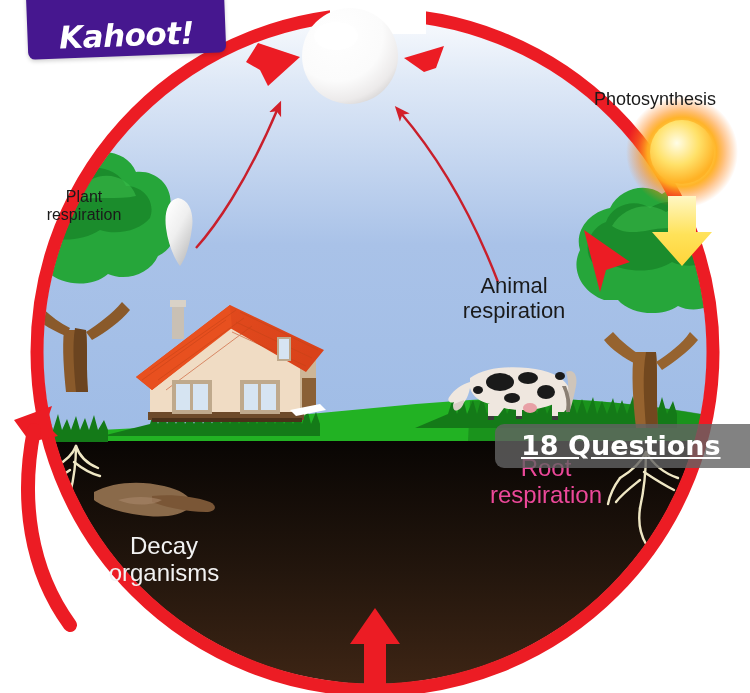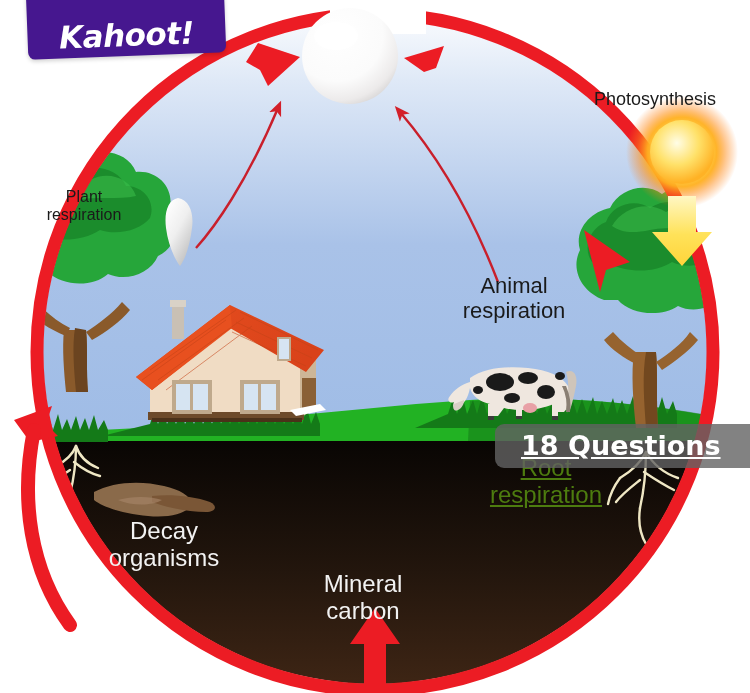--- a/index.html
+++ b/index.html
@@ -32,22 +32,22 @@
     color:#ffffff;font-family:"DejaVu Sans",sans-serif;
     font-weight:bold;font-size:27px;line-height:30px;
     white-space:nowrap;
     text-decoration:underline;
   }
 
   
   .lbl{position:absolute;z-index:30;font-family:"Liberation Sans",sans-serif;
        line-height:1.12;white-space:pre;}
   .lbl.dark{color:#1a1a1a;}
-  .lbl.light{color:#f2f2f2;}
-  .lbl.dim{color:#4d7c0f;text-decoration:underline;}
+  .lbl.light{color:#f2f2f2;margin-top:15px;}
+  .lbl.dim{color:#ec4899;}
   .ctr{text-align:center;}
 </style>
 </head>
 <body>
 
 <div id="stage">
 
   <svg id="diagram" viewBox="0 0 750 693" xmlns="http://www.w3.org/2000/svg">
     <defs>
       <linearGradient id="skyGrad" x1="0" y1="0" x2="0" y2="1">
@@ -313,22 +313,20 @@
 
   <div class="lbl dark ctr" style="left:444px;top:274px;width:140px;font-size:22px;">Animal
 respiration</div>
 
   <div class="lbl dim ctr" style="left:466px;top:455px;width:160px;font-size:24px;">Root
 respiration</div>
 
   <div class="lbl light ctr" style="left:84px;top:518px;width:160px;font-size:24px;">Decay
 organisms</div>
 
-  <div class="lbl light ctr" style="left:283px;top:571px;width:160px;font-size:24px;">Mineral
-carbon</div>
 
   <div id="kahoot-logo">
     <div class="kh-text">Kahoot!</div>
   </div>
 
   <div id="questions-badge">
     <div class="q-text">18 Questions</div>
   </div>
 
 </div>

